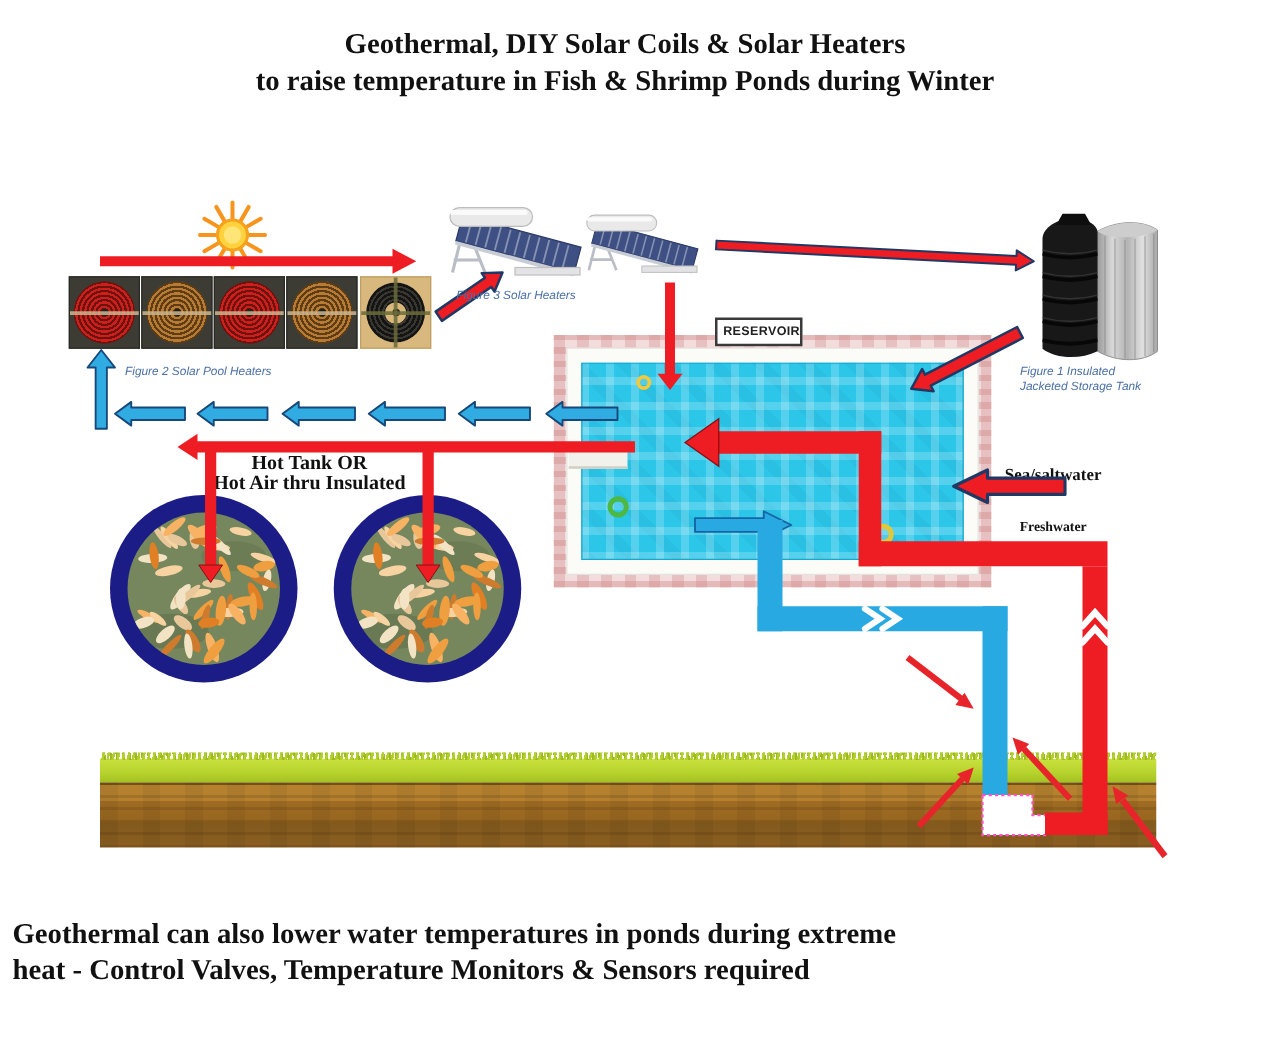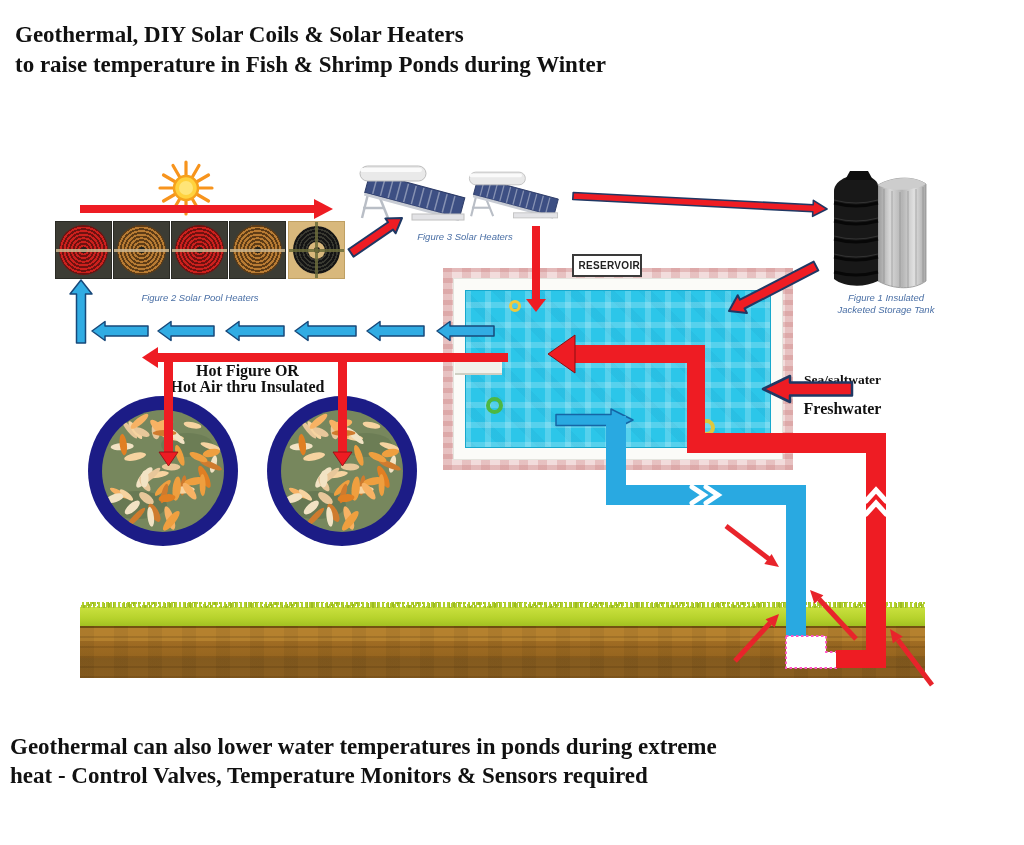--- a/index.html
+++ b/index.html
@@ -1,26 +1,26 @@
 <!DOCTYPE html>
 <html><head>
 <meta charset="utf-8">
 <style>
   html,body{margin:0;padding:0;background:#fff;}
   #canvas{position:relative;width:1024px;height:845px;background:#fff;overflow:hidden;
           font-family:"Liberation Serif",serif;}
   .abs{position:absolute;}
 
   
-  .title{top:20px;left:15px;width:970px;font-weight:bold;
+  .title{top:20px;left:15px;width:970px;text-align:center;font-weight:bold;
          font-size:23px;line-height:30px;color:#111;z-index:8;}
   .footer{top:732px;left:10px;width:1004px;text-align:left;font-weight:bold;
           font-size:23px;line-height:29px;color:#111;z-index:8;}
   .figcap{font-family:"Liberation Sans",sans-serif;font-style:italic;color:#4a6fa5;
-          font-size:9.5px;text-align:center;z-index:8;line-height:12px;}
+          font-size:9.5px;text-align:left;z-index:8;line-height:12px;}
   .boldserif{font-weight:bold;color:#111;text-align:center;z-index:6;}
 
   .reservoir{top:254px;left:572px;width:66px;height:19px;background:#fff;border:2px solid #3a3a3a;
              font-family:"Liberation Sans",sans-serif;font-weight:bold;font-size:10px;
              text-align:right;line-height:19px;color:#222;z-index:9;letter-spacing:.3px;}
 
   
   .pool{left:443px;top:268px;width:350px;height:202px;z-index:1;
         background:#f2dcdc;
         background-image:
@@ -354,25 +354,25 @@
           <ellipse cx="52.5" cy="26.3" rx="11.1" ry="3.5" transform="rotate(321 52.5 26.3)" fill="#f7b264"></ellipse>
           <ellipse cx="77.6" cy="38.0" rx="11.9" ry="3.0" transform="rotate(180 77.6 38.0)" fill="#cf7b2e"></ellipse>
           <ellipse cx="77.3" cy="98.5" rx="10.1" ry="2.8" transform="rotate(286 77.3 98.5)" fill="#cf7b2e"></ellipse>
           <ellipse cx="80.0" cy="103.1" rx="8.5" ry="3.9" transform="rotate(353 80.0 103.1)" fill="#e07f23"></ellipse>
           <ellipse cx="57.7" cy="84.1" rx="8.5" ry="3.9" transform="rotate(93 57.7 84.1)" fill="#f2e3c4"></ellipse>
         </g>
     </g>
   </svg>
 
   <div class="abs boldserif" style="left:160px;top:363px;width:175px;font-size:16px;line-height:16px">
-    <div>Hot Figure OR</div>
+    <div>Hot Tank OR</div>
     <div>Hot Air thru Insulated</div>
   </div>
   <div class="abs boldserif" style="left:780px;top:372px;width:125px;font-size:13.5px">Sea/saltwater</div>
-  <div class="abs boldserif" style="left:780px;top:400px;width:125px;font-size:16px">Freshwater</div>
+  <div class="abs boldserif" style="left:780px;top:416px;width:125px;font-size:11px">Freshwater</div>
 
   <svg id="overlay" width="1024" height="845" viewBox="0 0 1024 845">
 
     <g>
       <line x1="80" y1="209" x2="315" y2="209" stroke="#ee1c23" stroke-width="8"></line>
       <polygon points="333,209 314,199 314,219" fill="#ee1c23"></polygon>
     </g>
 
     <g>
       <polygon points="402,218 395.6,233.3 393,229.6 353.5,256.7 348.5,249.3 388,222.2 385.4,218.5" fill="#ee1c23" stroke="#1f3864" stroke-width="2" stroke-linejoin="round"></polygon>

